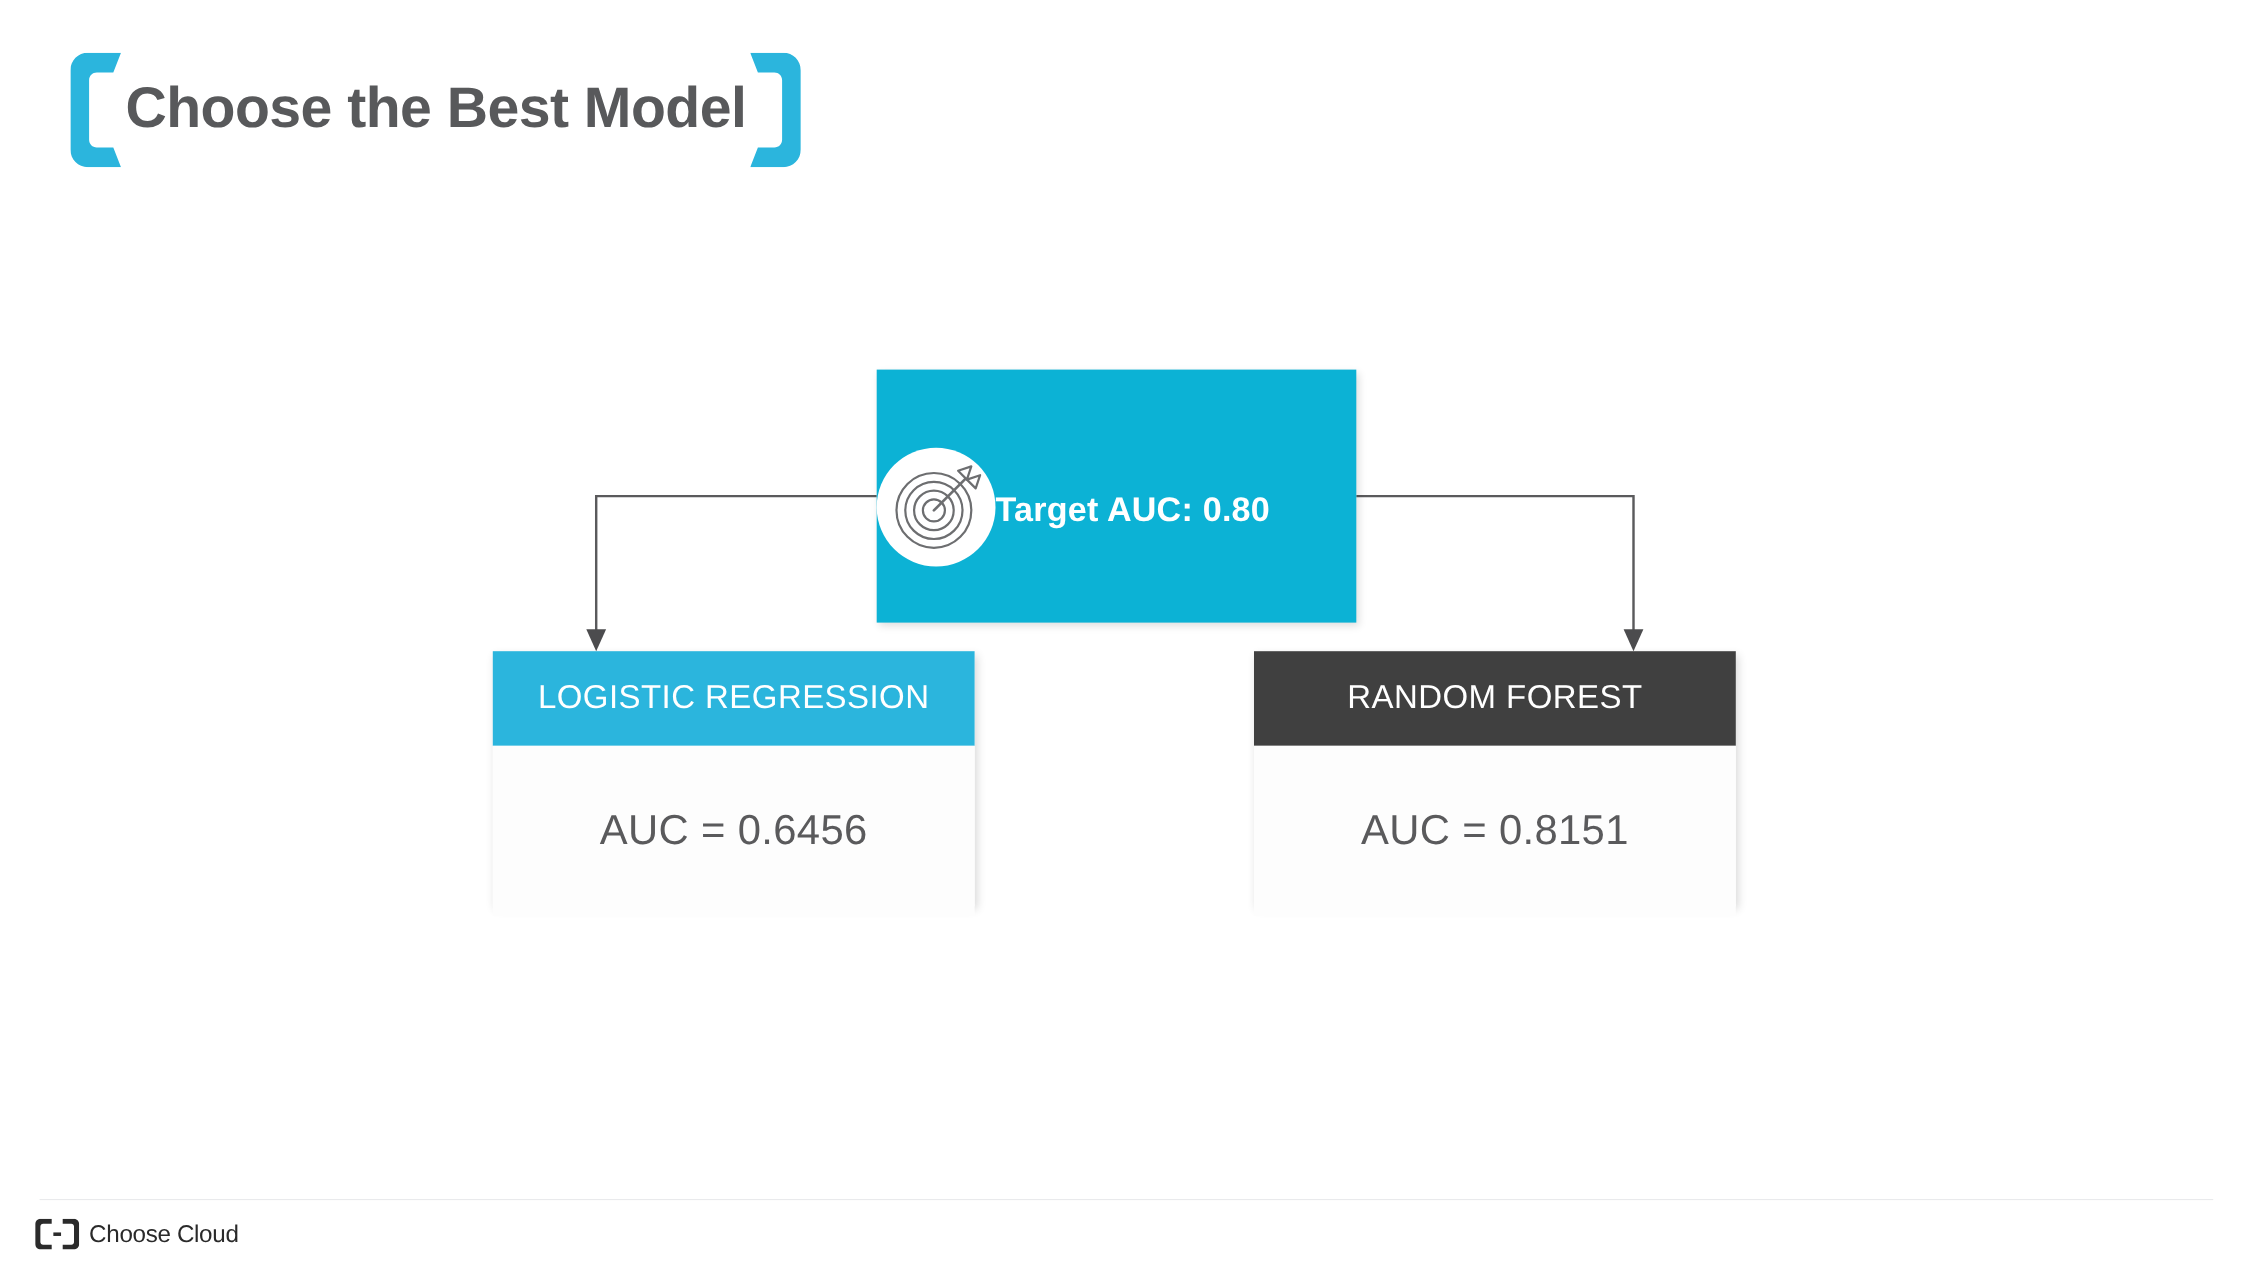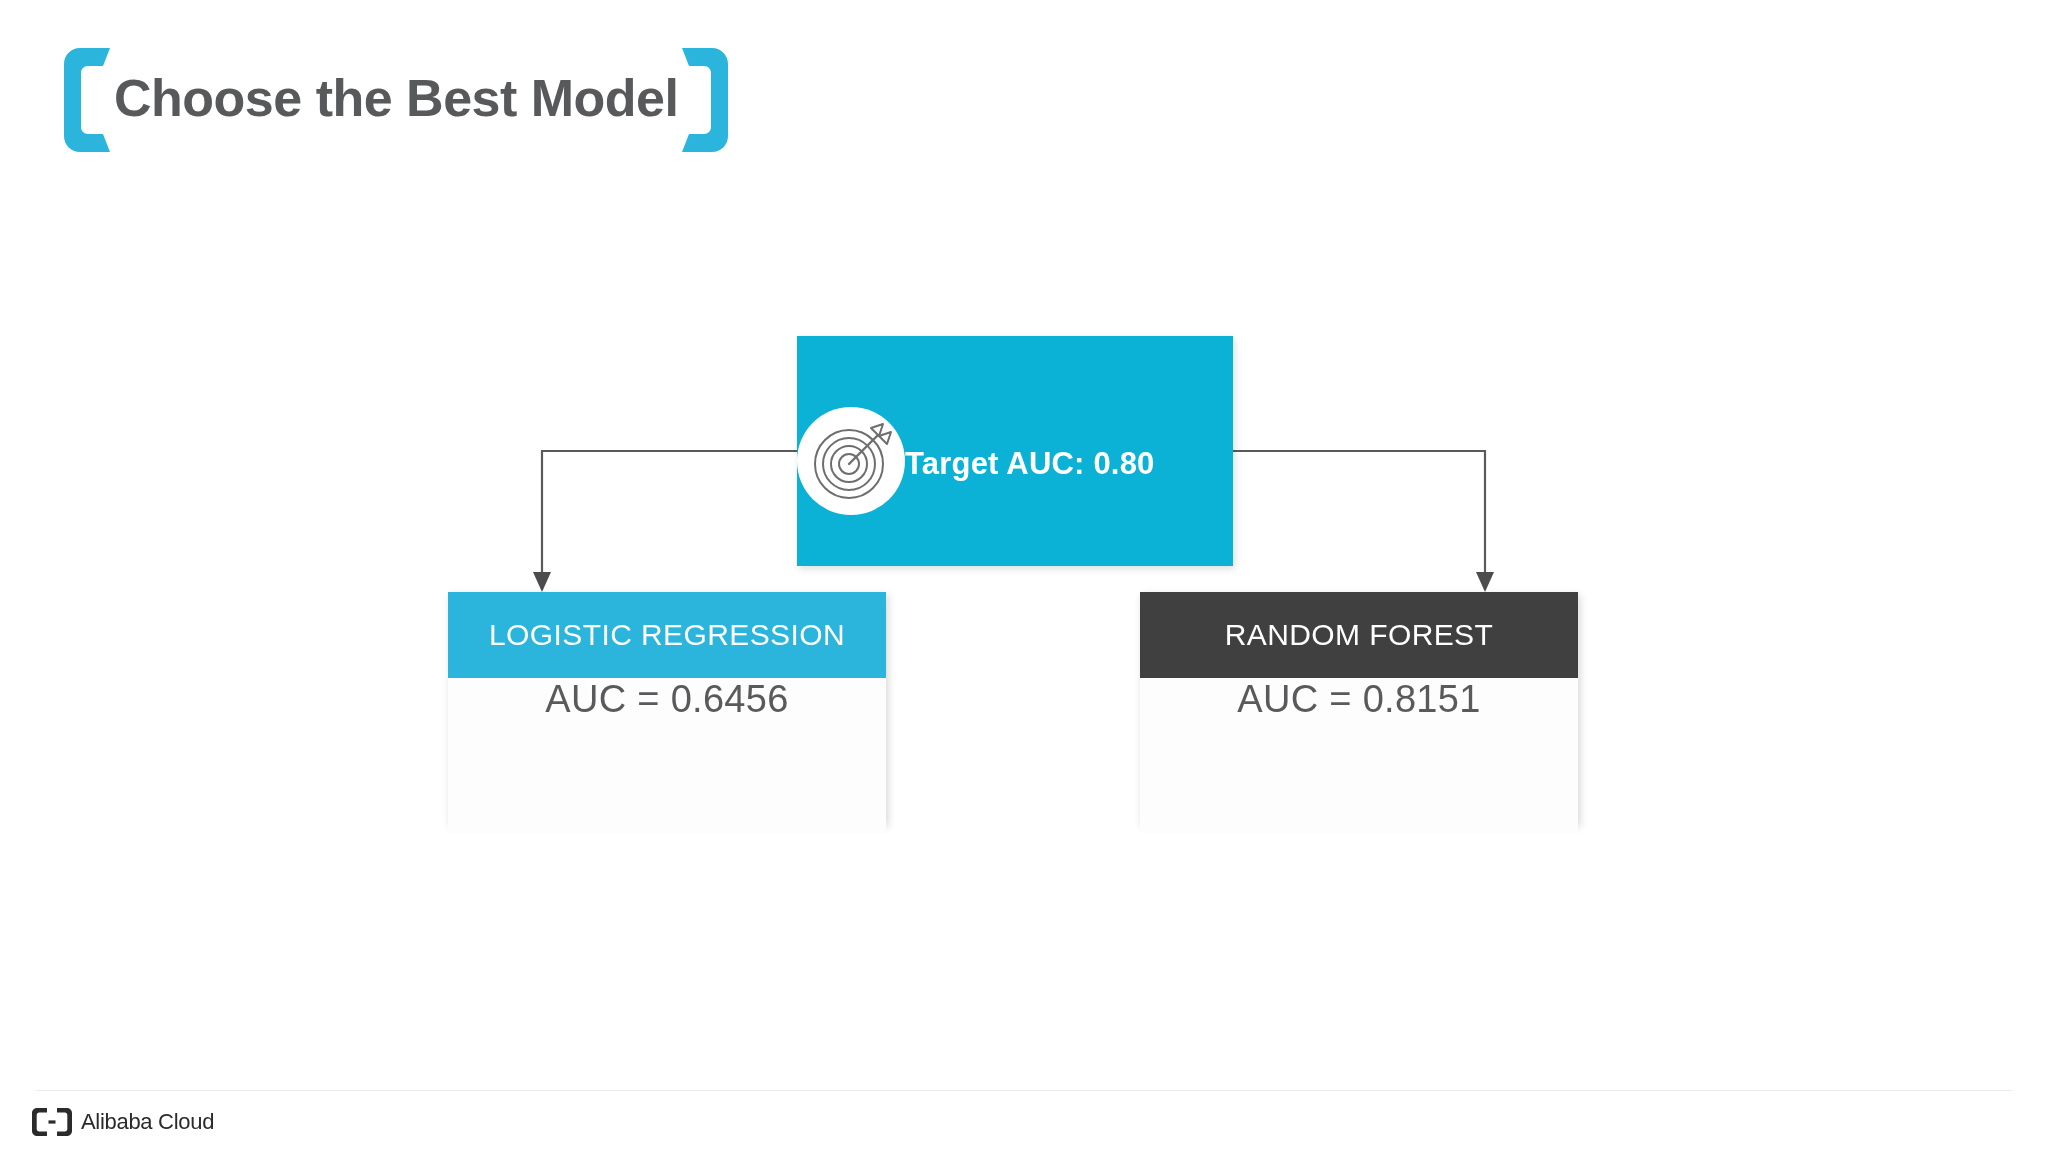--- a/index.html
+++ b/index.html
@@ -121,20 +121,21 @@
   .card.right .card-header { background: #404040; }
   .card-header-label {
     font-size: 30px;
     color: #ffffff;
     letter-spacing: 0.4px;
     white-space: nowrap;
   }
   .card-body {
     height: 155px;
     display: flex;
+    align-items: center;
     justify-content: center;
     background: #fdfdfd;
   }
   .card-value {
     font-size: 38px;
     color: #5a5a5c;
     letter-spacing: 0.3px;
   }
 
   
@@ -234,16 +235,16 @@
 
   <div class="footer-divider"></div>
   <div class="footer-logo">
     <span class="logo-mark">
       <svg width="40" height="28" viewBox="0 0 40 28" xmlns="http://www.w3.org/2000/svg">
         <path d="M15 0 H5 C2.2 0 0 2.2 0 5 V23 C0 25.8 2.2 28 5 28 H15 L15 23.5 H7.2 C5.8 23.5 4.7 22.4 4.7 21 V7 C4.7 5.6 5.8 4.5 7.2 4.5 H15 Z" fill="#2b2b2b"></path>
         <path d="M25 0 H35 C37.8 0 40 2.2 40 5 V23 C40 25.8 37.8 28 35 28 H25 L25 23.5 H32.8 C34.2 23.5 35.3 22.4 35.3 21 V7 C35.3 5.6 34.2 4.5 32.8 4.5 H25 Z" fill="#2b2b2b"></path>
         <rect x="16.5" y="12.4" width="7" height="3.2" fill="#2b2b2b"></rect>
       </svg>
     </span>
-    <span class="logo-text">Alibaba Cloud</span>
+    <span class="logo-text">Choose Cloud</span>
   </div>
 
 </div>
 
 </body></html>

